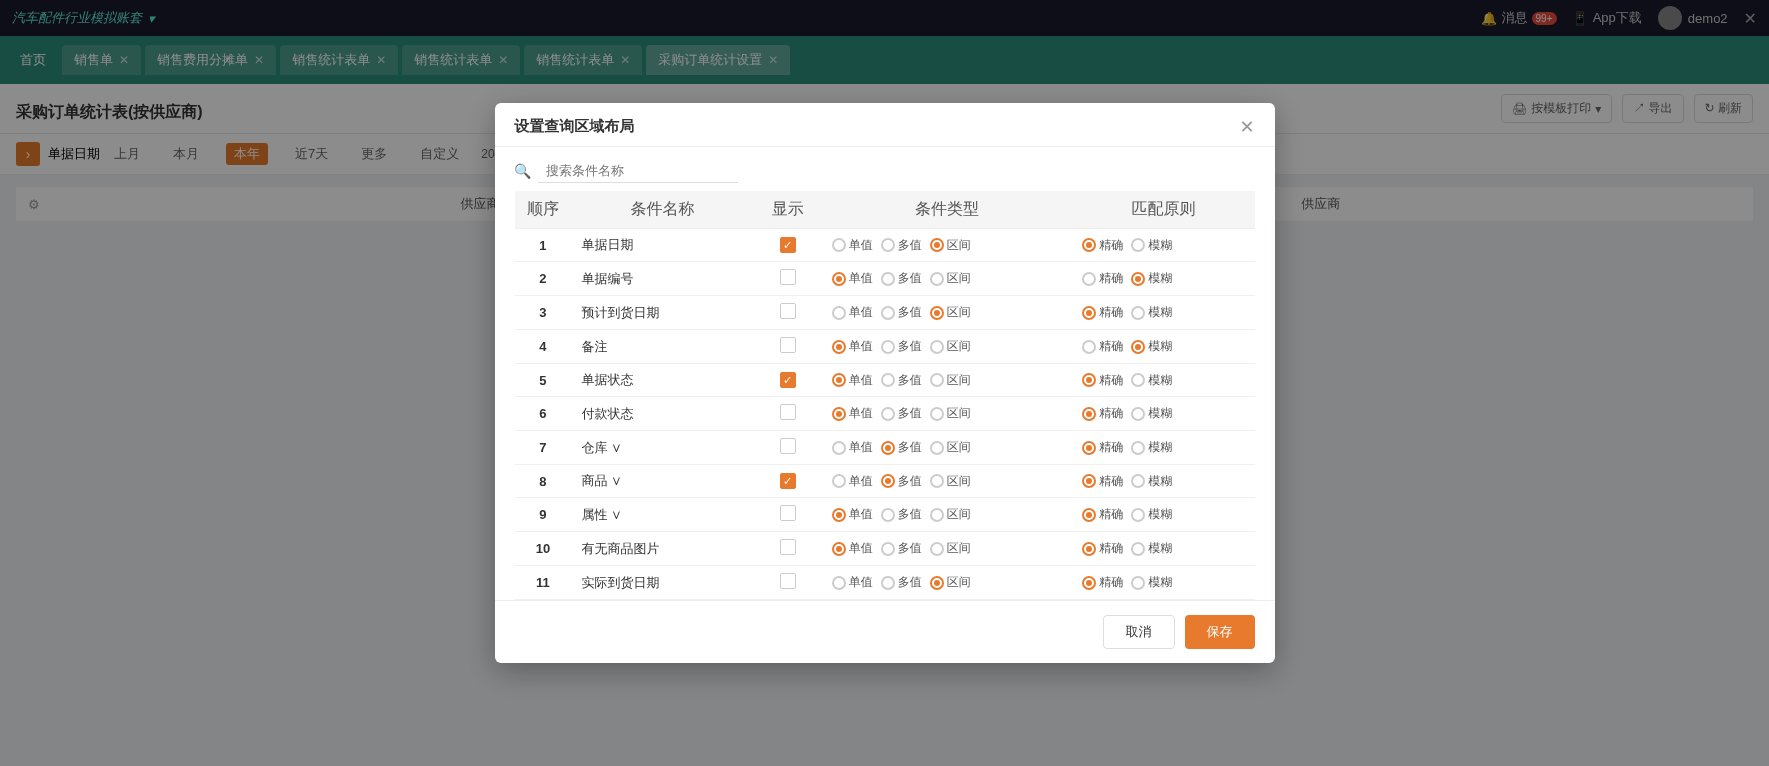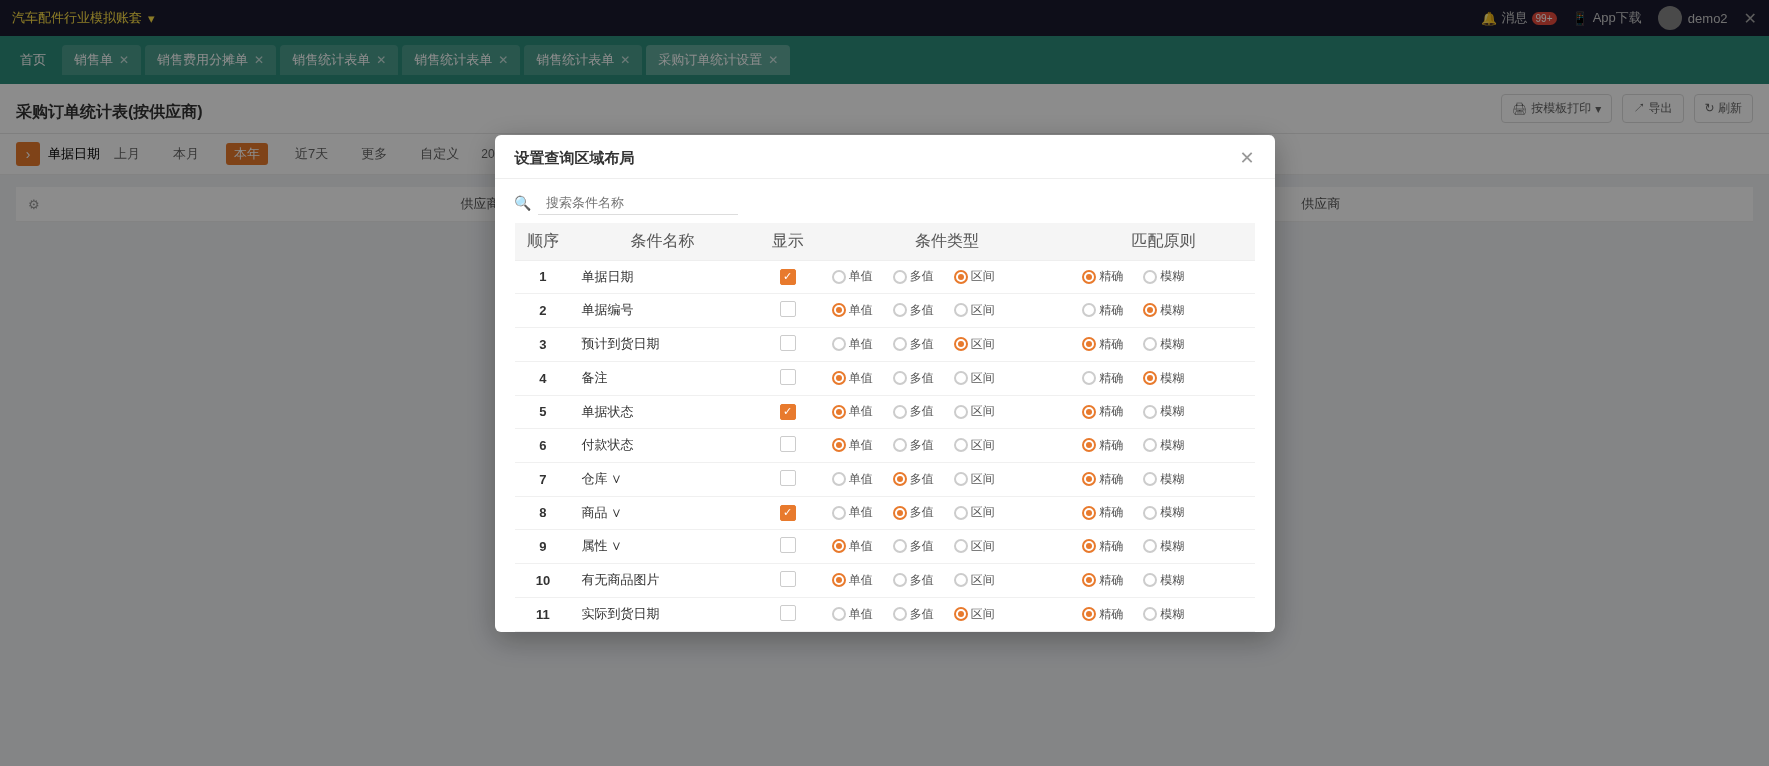--- a/index.html
+++ b/index.html
@@ -8,21 +8,21 @@
     
     .top-nav {
       background: #1a1a2e;
       height: 36px;
       display: flex;
       align-items: center;
       justify-content: space-between;
       padding: 0 12px;
       color: #ccc;
     }
-    .top-nav-left { font-size: 13px; color: #fde047; display: flex; align-items: center; gap: 6px; }
+    .top-nav-left { font-size: 13px; color: #5eead4; display: flex; align-items: center; gap: 6px; font-style: italic; }
     .top-nav-right { display: flex; align-items: center; gap: 16px; font-size: 13px; color: #ccc; }
     .nav-badge { background: #e74c3c; color: white; border-radius: 8px; font-size: 10px; padding: 1px 4px; }
     .top-nav-close { color: #aaa; cursor: pointer; font-size: 16px; }
 
     
     .tab-bar {
       background: #2d8c7a;
       height: 48px;
       display: flex;
       align-items: center;
@@ -206,21 +206,21 @@
     }
     .cb-unchecked {
       width: 16px; height: 16px;
       background: white;
       border: 1px solid #ccc;
       border-radius: 2px;
       display: inline-block;
     }
 
     
-    .radio-group { display: flex; align-items: center; gap: 20px; }
+    .radio-group { display: flex; align-items: center; gap: 8px; }
     .radio-item { display: flex; align-items: center; gap: 3px; font-size: 12px; color: #555; }
     .radio-dot {
       width: 14px; height: 14px;
       border-radius: 50%;
       border: 2px solid #ccc;
       display: inline-flex;
       align-items: center;
       justify-content: center;
     }
     .radio-dot.selected {
@@ -746,15 +746,23 @@
                     <span class="radio-dot"></span>
                     <span>模糊</span>
                   </label>
                 </div>
               </td>
             </tr>
           </tbody>
       </table>
     </div>
 
+    <div class="modal-footer">
+      <button class="btn-cancel">
+        <span>取消</span>
+      </button>
+      <button class="btn-save">
+        <span>保存</span>
+      </button>
+    </div>
 
   </div>
 </div>
 
 </body></html>

